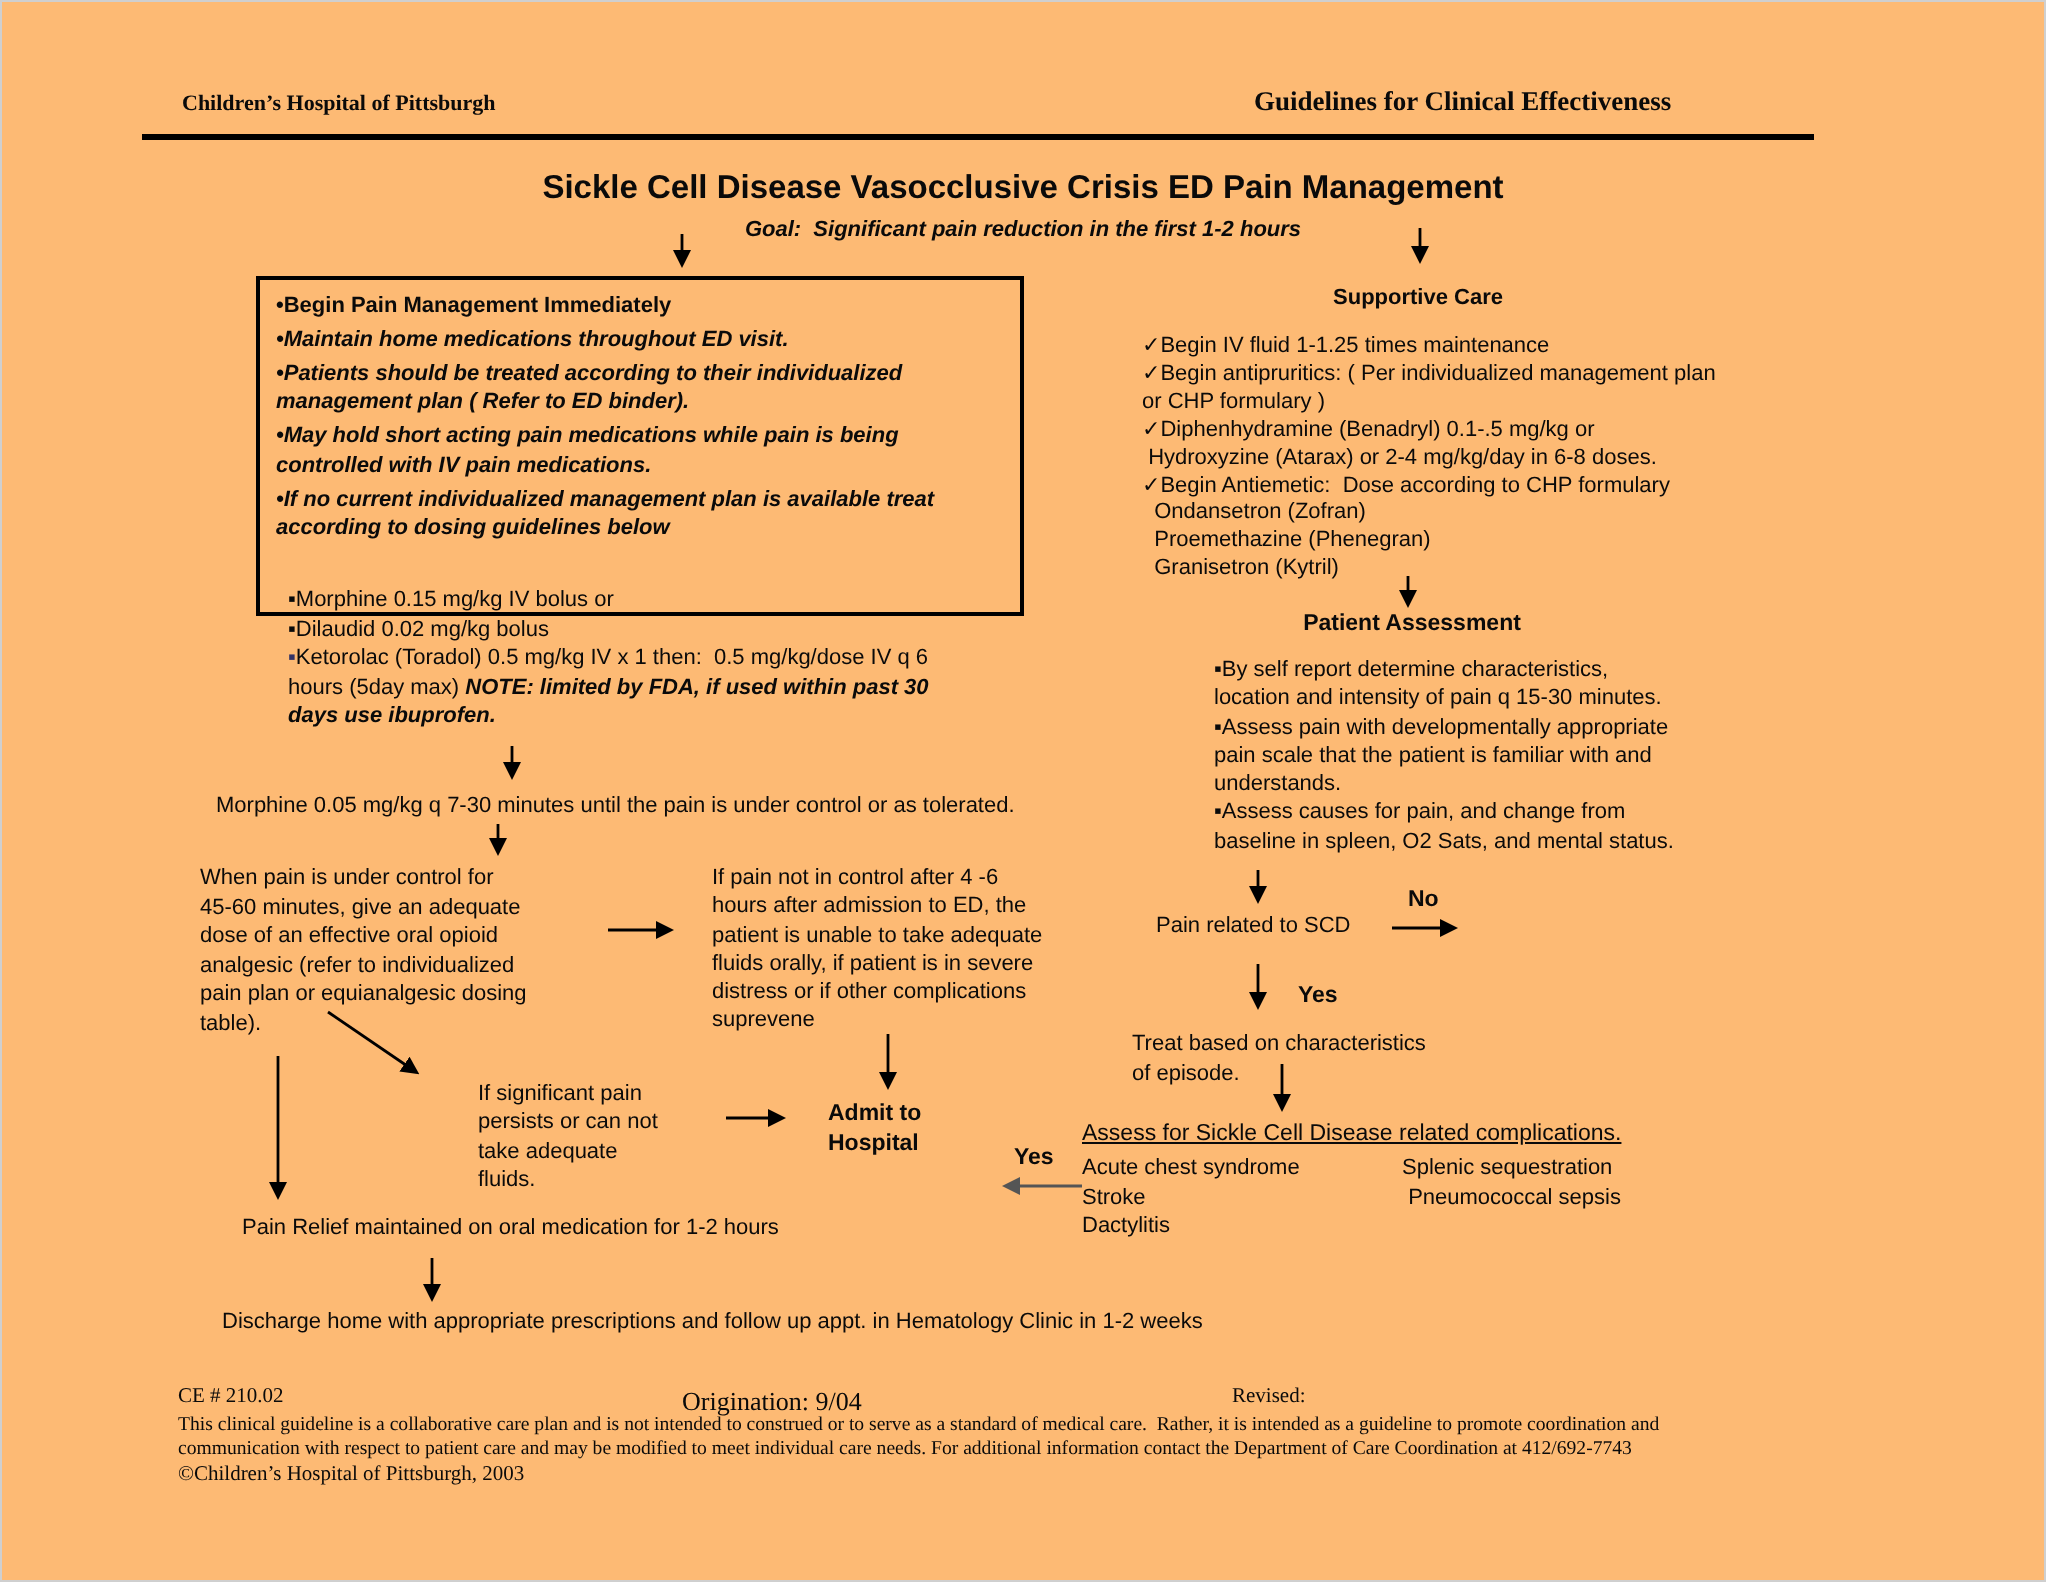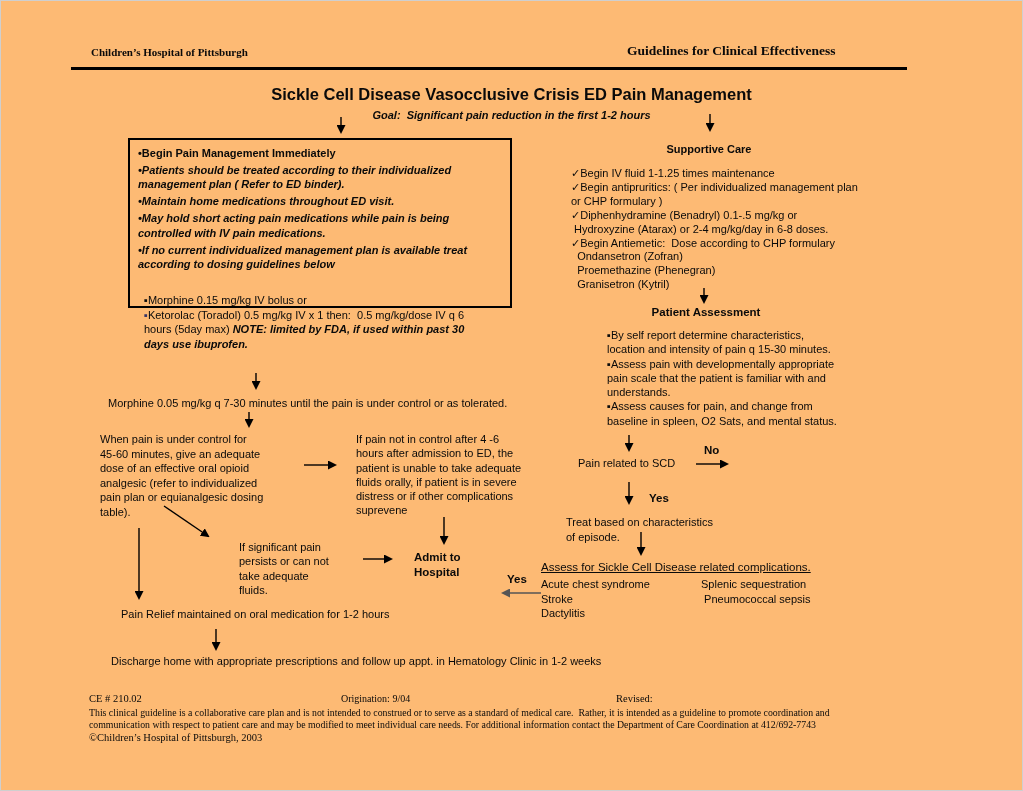--- a/index.html
+++ b/index.html
@@ -47,21 +47,21 @@
   .pain-related{left:577px;top:456px;}
   .no-label{left:703px;top:443px;font-size:11.5px;}
   .conduct{left:750px;top:467px;line-height:15px;}
   .yes-right{left:648px;top:491px;font-size:11.5px;}
   .treat{left:565px;top:514px;line-height:15px;}
   .assess-title{left:540px;top:560px;font-size:11.5px;text-decoration:underline;}
   .comp1{left:540px;top:576px;line-height:14.6px;}
   .comp2{left:700px;top:576px;line-height:14.6px;}
 
   .f-ce{left:88px;top:692px;font-size:10.5px;}
-  .f-orig{left:340px;top:692px;font-size:10px;}
+  .f-orig{left:340px;top:692px;font-size:13px;}
   .f-rev{left:615px;top:692px;font-size:10.5px;}
   .f-disc{left:88px;top:706px;font-size:9.8px;line-height:12.4px;}
   .f-copy{left:88px;top:731px;font-size:10.5px;}
 
   svg.overlay{left:0;top:0;pointer-events:none;}
 </style>
 </head>
 <body>
 
 <div class="page">
@@ -95,22 +95,22 @@
 
   <div class="abs serif b header-left">Children’s Hospital of Pittsburgh</div>
   <div class="abs serif b header-right">Guidelines for Clinical Effectiveness</div>
   <div class="abs rule"></div>
 
   <div class="abs ctr title">Sickle Cell Disease Vasocclusive Crisis ED Pain Management</div>
   <div class="abs ctr goal prew">Goal:  Significant pain reduction in the first 1-2 hours</div>
 
   <div class="abs immediate">
     <div class="item b">•Begin Pain Management Immediately</div>
+    <div class="item bi">•Maintain home medications throughout ED visit.</div>
     <div class="item bi">•Patients should be treated according to their individualized management plan ( Refer to ED binder).</div>
-    <div class="item bi">•Maintain home medications throughout ED visit.</div>
     <div class="item bi">•May hold short acting pain medications while pain is being controlled with IV pain medications.</div>
     <div class="item bi">•If no current individualized management plan is available treat according to dosing guidelines below</div>
   </div>
 
   <div class="abs sc-title">Supportive Care</div>
   <div class="abs sc-list">
     <div class="prew">✓Begin IV fluid 1-1.25 times maintenance</div>
     <div class="prew">✓Begin antipruritics: ( Per individualized management plan
 or CHP formulary )</div>
     <div class="prew">✓Diphenhydramine (Benadryl) 0.1-.5 mg/kg or
@@ -127,20 +127,21 @@
 location and intensity of pain q 15-30 minutes.</div>
     <div class="prel">▪Assess pain with developmentally appropriate
 pain scale that the patient is familiar with and
 understands.</div>
     <div class="prel">▪Assess causes for pain, and change from
 baseline in spleen, O2 Sats, and mental status.</div>
   </div>
 
   <div class="abs dosing">
     <div>▪Morphine 0.15 mg/kg IV bolus or</div>
+    <div>▪Dilaudid 0.02 mg/kg bolus</div>
     <div class="prew"><span class="navy">▪</span><span>Ketorolac (Toradol) 0.5 mg/kg IV x 1 then:  0.5 mg/kg/dose IV q 6 hours (5day max) </span><span class="bi">NOTE: limited by FDA, if used within past 30 days use ibuprofen.</span></div>
   </div>
 
   <div class="abs titration">Morphine 0.05 mg/kg q 7-30 minutes until the pain is under control or as tolerated.</div>
 
   <div class="abs when-pain prel">When pain is under control for
 45-60 minutes, give an adequate
 dose of an effective oral opioid
 analgesic (refer to individualized
 pain plan or equianalgesic dosing

